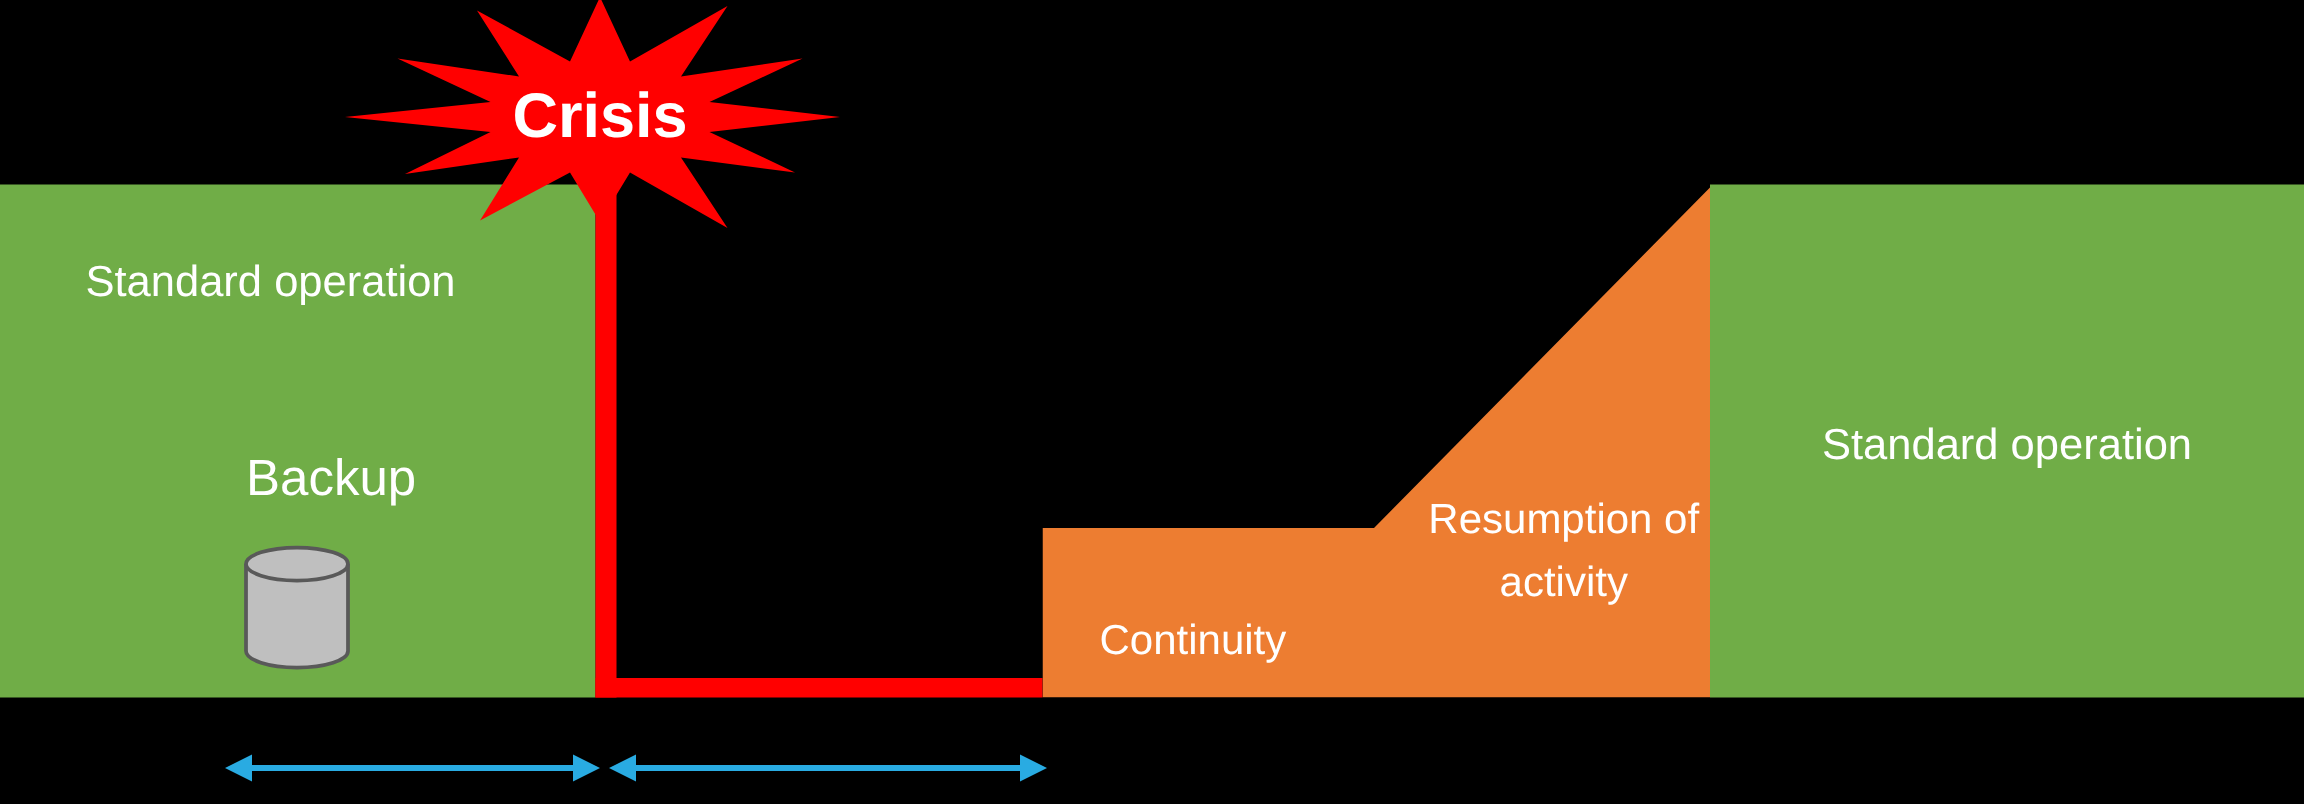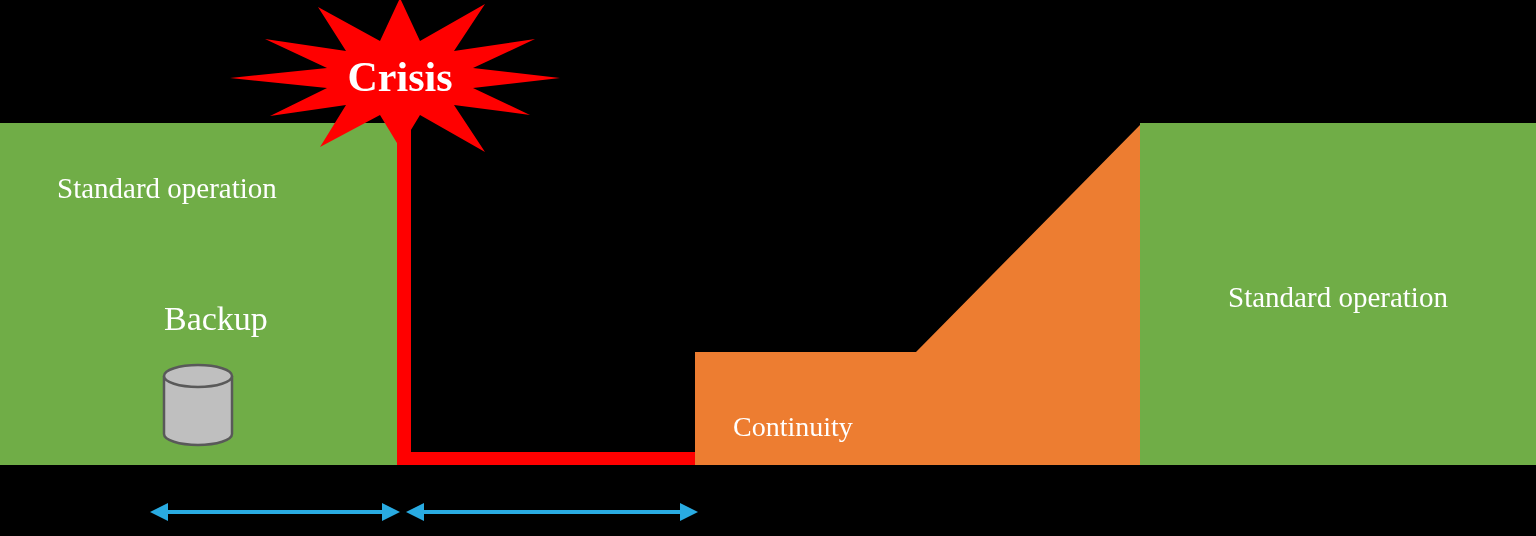--- a/index.html
+++ b/index.html
@@ -13,21 +13,20 @@
     color: var(--white, #fff);
   }
   .abs { position: absolute; }
 
   .green-block { background: var(--green); }
 
   .label {
     position: absolute;
     color: var(--white);
     white-space: nowrap;
-    font-family: Liberation Serif, serif;
   }
   .std-op-left   { left: 57px;  top: 172px; font-size: 29px; }
   .backup-label  { left: 136px; top: 300px; font-size: 34px; margin-left: 28px; }
   .std-op-right  { left: 1140px; top: 281px; width: 396px; text-align: center; font-size: 29px; }
   .crisis-label  {
     left: 230px; top: 53px; width: 340px;
     text-align: center; font-size: 42px; font-weight: bold;
   }
   .continuity-label { left: 733px; top: 395px; font-size: 28px; margin-top: 16px; }
   .resumption-label {
@@ -69,20 +68,21 @@
 
   <div class="std-op-left label">Standard operation</div>
   <div class="backup-label label">Backup</div>
 
   <svg class="abs" style="left:160px; top:363px;" width="76" height="84" viewBox="0 0 76 84">
     <path class="cyl-body" d="M4 13 v58 a34 11 0 0 0 68 0 v-58"></path>
     <ellipse class="cyl-body" cx="38" cy="13" rx="34" ry="11"></ellipse>
   </svg>
 
   <div class="continuity-label label">Continuity</div>
+  <div class="resumption-label label">Resumption of activity</div>
 
   <div class="std-op-right label">Standard operation</div>
 
   <svg class="abs" style="left:148px; top:498px;" width="254" height="28" viewBox="0 0 254 28">
     <line class="stroke-blue" x1="16" y1="14" x2="238" y2="14" stroke-width="4"></line>
     <polygon class="fill-blue" points="2,14 20,5 20,23"></polygon>
     <polygon class="fill-blue" points="252,14 234,5 234,23"></polygon>
   </svg>
 
   <svg class="abs" style="left:404px; top:498px;" width="296" height="28" viewBox="0 0 296 28">

